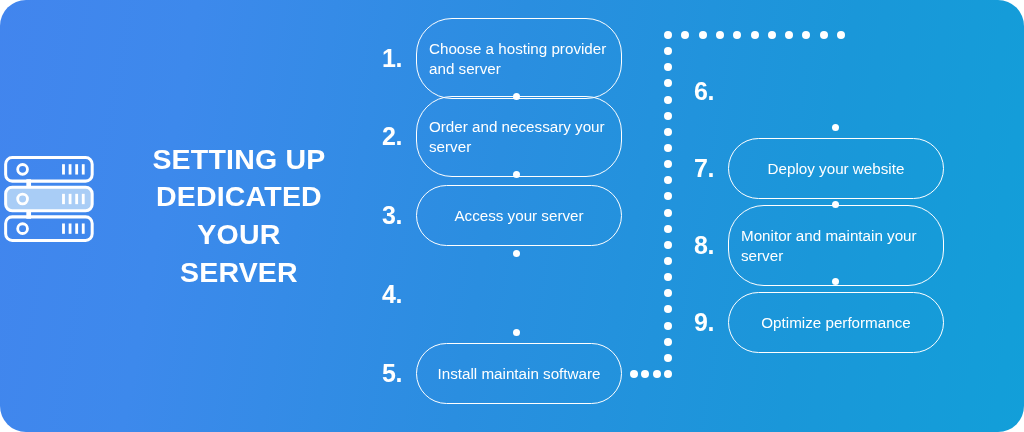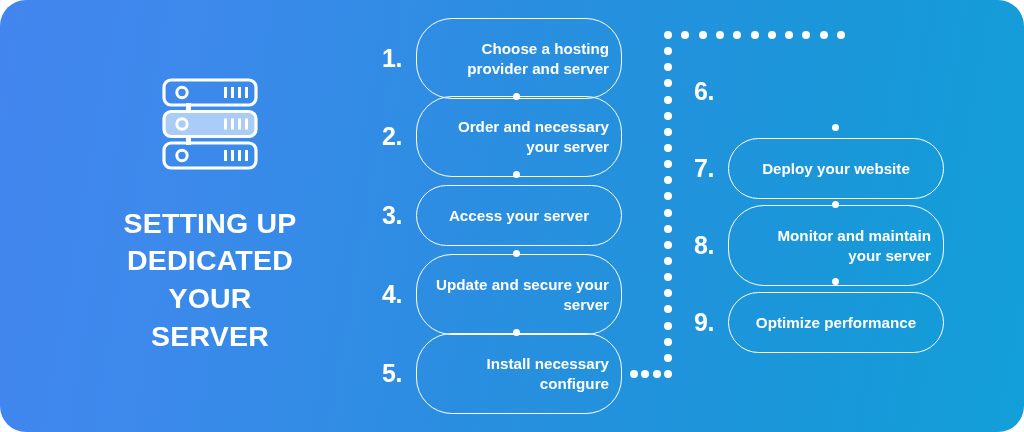--- a/index.html
+++ b/index.html
@@ -26,24 +26,22 @@
   }
 
   
   #left-panel {
     position: absolute;
     left: 0;
     top: 0;
     width: 380px;
     height: 432px;
     display: flex;
-    flex-direction: column;
     align-items: center;
     justify-content: center;
-    margin-left: 20px;
   }
 
   #server-icon {
     display: block;
     margin-bottom: 34px;
   }
 
   #headline {
     margin: 0;
     text-align: center;
@@ -85,23 +83,23 @@
     letter-spacing: -0.3px;
   }
 
   .step-pill {
     flex: 1 1 auto;
     box-sizing: border-box;
     border: 1.6px solid #ffffff;
     border-radius: 36px;
     color: #ffffff;
     font-size: 15.2px;
-    font-weight: bold;
+    font-weight: normal;
     line-height: 1.28;
-    text-align: right;
+    text-align: left;
     display: flex;
     align-items: center;
     justify-content: center;
     padding: 20px 12px;
     background: transparent;
   }
 
   
   .pill-separator {
     position: absolute;
@@ -223,27 +221,26 @@
     <span class="pill-separator" style="left:131px; top:171px;"></span>
 
     <div class="step-row" style="top:185px; height:61px;">
       <span class="step-number">3.</span>
       <span class="step-pill">Access your server</span>
     </div>
     <span class="pill-separator" style="left:131px; top:250px;"></span>
 
     <div class="step-row" style="top:264px; height:61px;">
       <span class="step-number">4.</span>
-      <span class="step-pill">Update and secure your server</span>
     </div>
     <span class="pill-separator" style="left:131px; top:329px;"></span>
 
     <div class="step-row" style="top:343px; height:61px;">
       <span class="step-number">5.</span>
-      <span class="step-pill">Install necessary configure</span>
+      <span class="step-pill">Install maintain software</span>
     </div>
   </div>
 
   <div id="column-two" class="step-column">
 
     <div class="step-row" style="top:62px; height:59px;">
       <span class="step-number">6.</span>
     </div>
     <span class="pill-separator" style="left:138px; top:124px;"></span>
 

